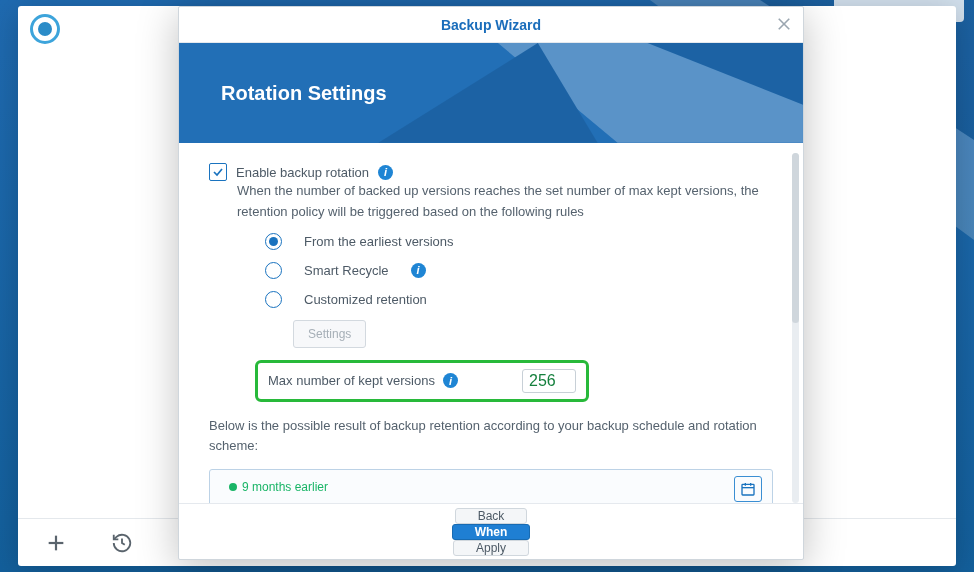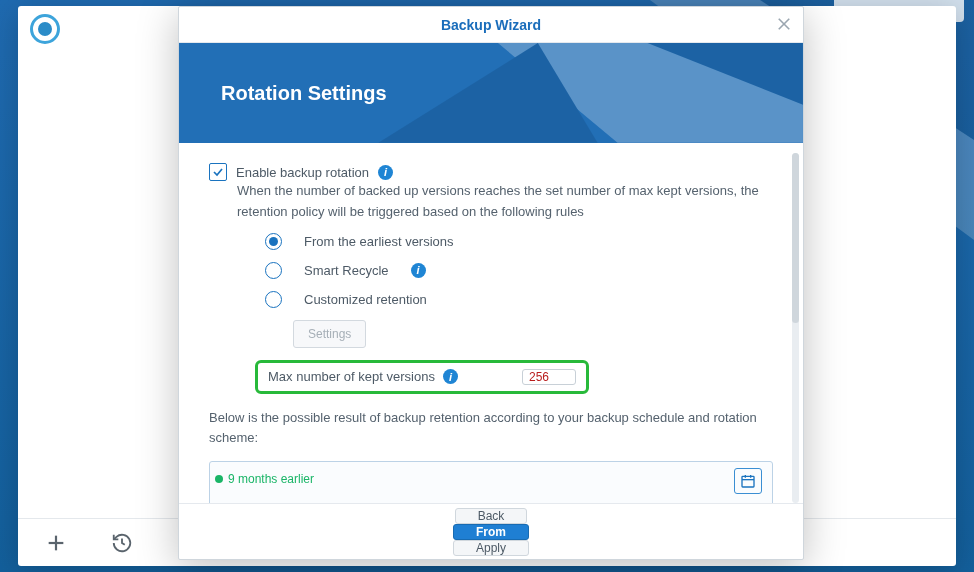--- a/index.html
+++ b/index.html
@@ -88,29 +88,29 @@
   margin-left: 84px; height: 28px; padding: 0 14px; background: #f7f8fa; border: 1px solid #d3d9df; border-radius: 3px;
   color: #a6afb7; display:inline-flex;align-items:center; font-size: 12px;
 }
 .highlight {
   margin-left: 46px; margin-top: 12px;
   border: 3px solid #28b93a; border-radius: 6px; padding: 6px 10px; display:flex; align-items:center; gap: 10px;
   width: 334px;
 }
 .highlight .lbl { flex:1; display:flex; align-items:center; gap:8px; }
 .num-input {
-  width: 54px; height: 16px; border: 1px solid #c8d0d7; border-radius: 3px; padding: 0 6px; font-size: 12px; color:#b91c1c;
+  width: 54px; height: 24px; border: 1px solid #c8d0d7; border-radius: 3px; padding: 0 6px; font-size: 16px; color:#15803d;
 }
 .below-text { margin-top: 14px; line-height: 1.6; color:#55626e;}
 .timeline-box {
   margin-top: 12px; border: 1.5px solid #bcd2e6; border-radius: 3px; padding: 10px 12px 14px 12px; position: relative;
   background: #fafcfe;
 }
 .timeline-cal { position: absolute; right: 10px; top: 6px; width: 28px; height: 26px; border:1px solid #3a8ed3; border-radius:3px; display:flex;align-items:center;justify-content:center; color:#1a73bf; }
-.tl-label { color:#1ab567; font-size:12px; margin-left: 6px; margin-bottom: 8px; position: relative; }
+.tl-label { color:#1ab567; font-size:12px; margin-left: 20px; margin-bottom: 8px; position: relative; }
 .tl-dot-start { position:absolute; left:-13px; top:3px; width:8px;height:8px;border-radius:50%;background:#1ab567; }
 .modal-footer {
   height: 56px; border-top: 1px solid #e5e9ee; display:flex; align-items:center; padding: 4px 20px; flex-direction: column;
 }
 .btn { height: 30px; padding: 0 22px; border-radius: 3px; font-size: 12px; display:inline-flex;align-items:center;justify-content:center; cursor:pointer; }
 .btn-default { background:#f4f6f8; border:1px solid #d0d7dd; color:#4d5a66; }
 .btn-primary { background:#1f7fd3; border:1px solid #186bb2; color:#fff; font-weight:bold; }
 .footer-spacer { flex:1; }
 </style>
 </head>
@@ -255,17 +255,17 @@
         <span class="tl-dot-start"></span>
         <span>9 months earlier</span>
       </div>
 
     </div>
   </div>
 
   <div class="modal-footer">
     <span class="btn btn-default">Back</span>
     <span class="footer-spacer"></span>
-    <span class="btn btn-primary">From</span>
+    <span class="btn btn-primary">When</span>
     <span style="width:12px"></span>
     <span class="btn btn-default">Apply</span>
   </div>
 </div>
 
 </body></html>

